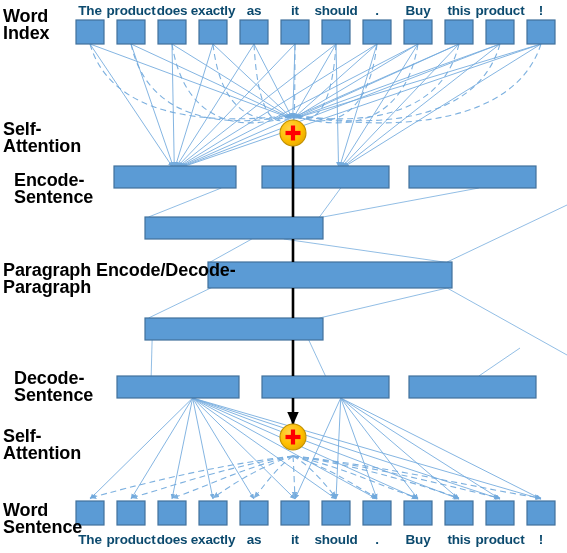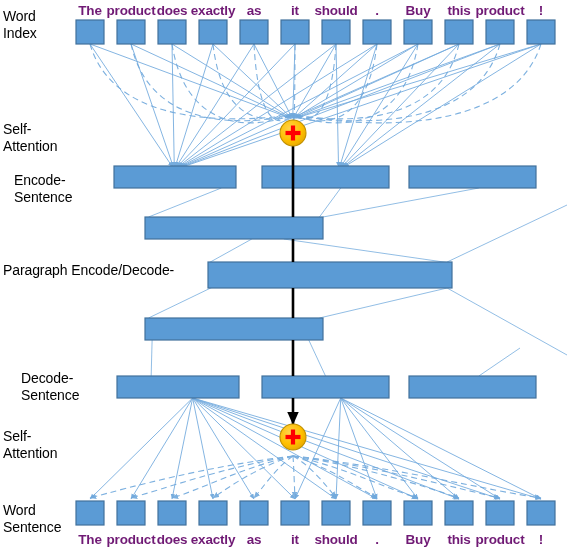--- a/index.html
+++ b/index.html
@@ -7,31 +7,31 @@
     width:567px;height:553px;
     background:#ffffff;
     font-family:"Liberation Sans", sans-serif;
     overflow:hidden;
     position:relative;
   }
   #stage{position:absolute;left:0;top:0;width:567px;height:553px;}
   svg#art{position:absolute;left:0;top:0;width:567px;height:553px;}
   .lbl{
     position:absolute;
-    font-weight:normal;
+    font-weight:bold;
     color:#000000;
-    font-size:14px;
+    font-size:18px;
     line-height:17px;
     white-space:nowrap;
     letter-spacing:-0.1px;
   }
   .word{
     position:absolute;
     font-weight:bold;
-    color:#701a75;
+    color:#0c4a6e;
     font-size:13.5px;
     white-space:nowrap;
     text-align:center;
     letter-spacing:-0.2px;
   }
 </style>
 </head>
 <body>
 
 <div id="stage">
@@ -212,22 +212,23 @@
       <div class="lbl" style="left: 3px; top: 121px;">
         <div>Self-</div>
         <div>Attention</div>
       </div>
       <div class="lbl" style="left: 14px; top: 172px;">
         <div>Encode-</div>
         <div>Sentence</div>
       </div>
       <div class="lbl" style="left: 3px; top: 262px;">
         <div>Paragraph Encode/Decode-</div>
-      </div>
-      <div class="lbl" style="left: 21px; top: 370px;">
+        <div>Paragraph</div>
+      </div>
+      <div class="lbl" style="left: 14px; top: 370px;">
         <div>Decode-</div>
         <div>Sentence</div>
       </div>
       <div class="lbl" style="left: 3px; top: 428px;">
         <div>Self-</div>
         <div>Attention</div>
       </div>
       <div class="lbl" style="left: 3px; top: 502px;">
         <div>Word</div>
         <div>Sentence</div>

